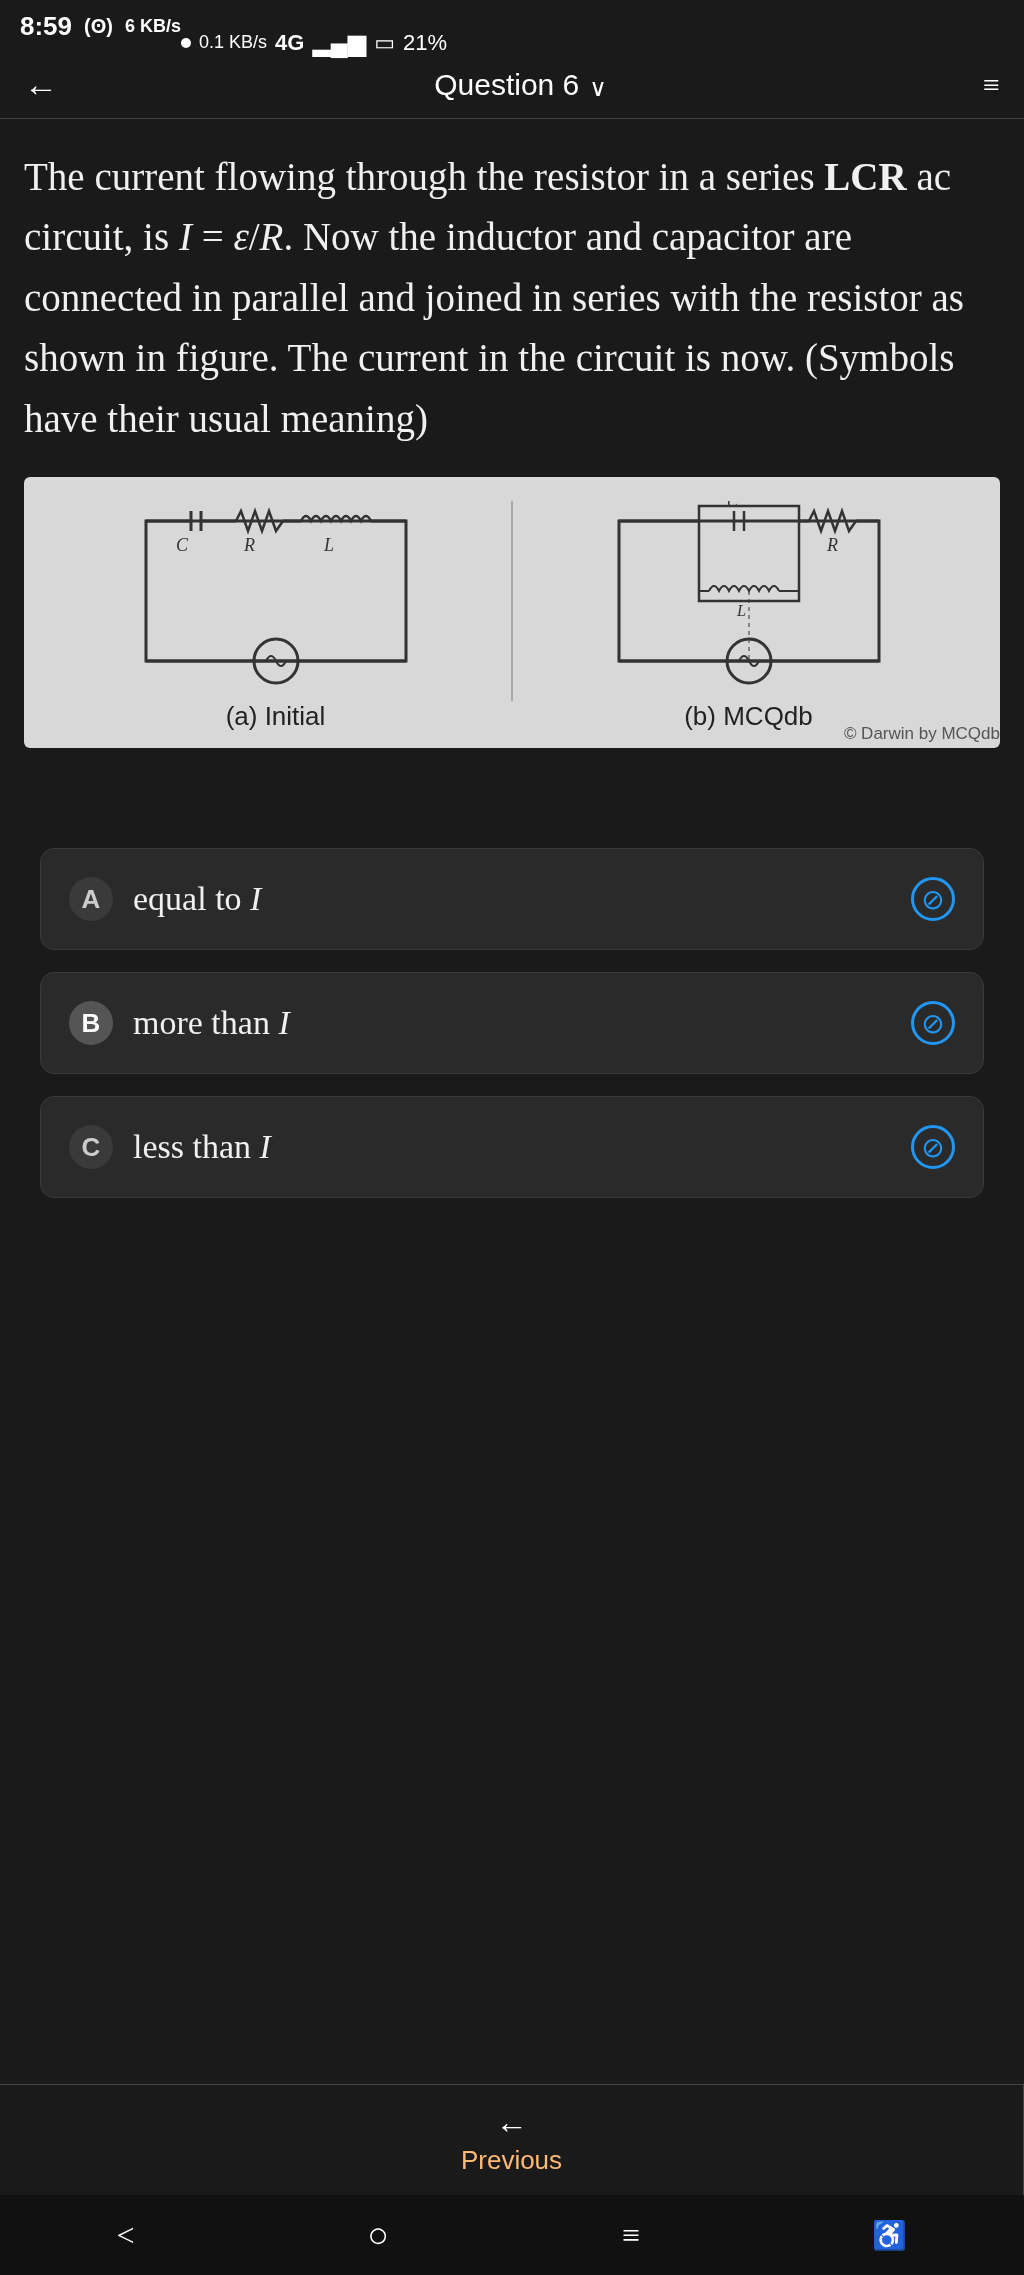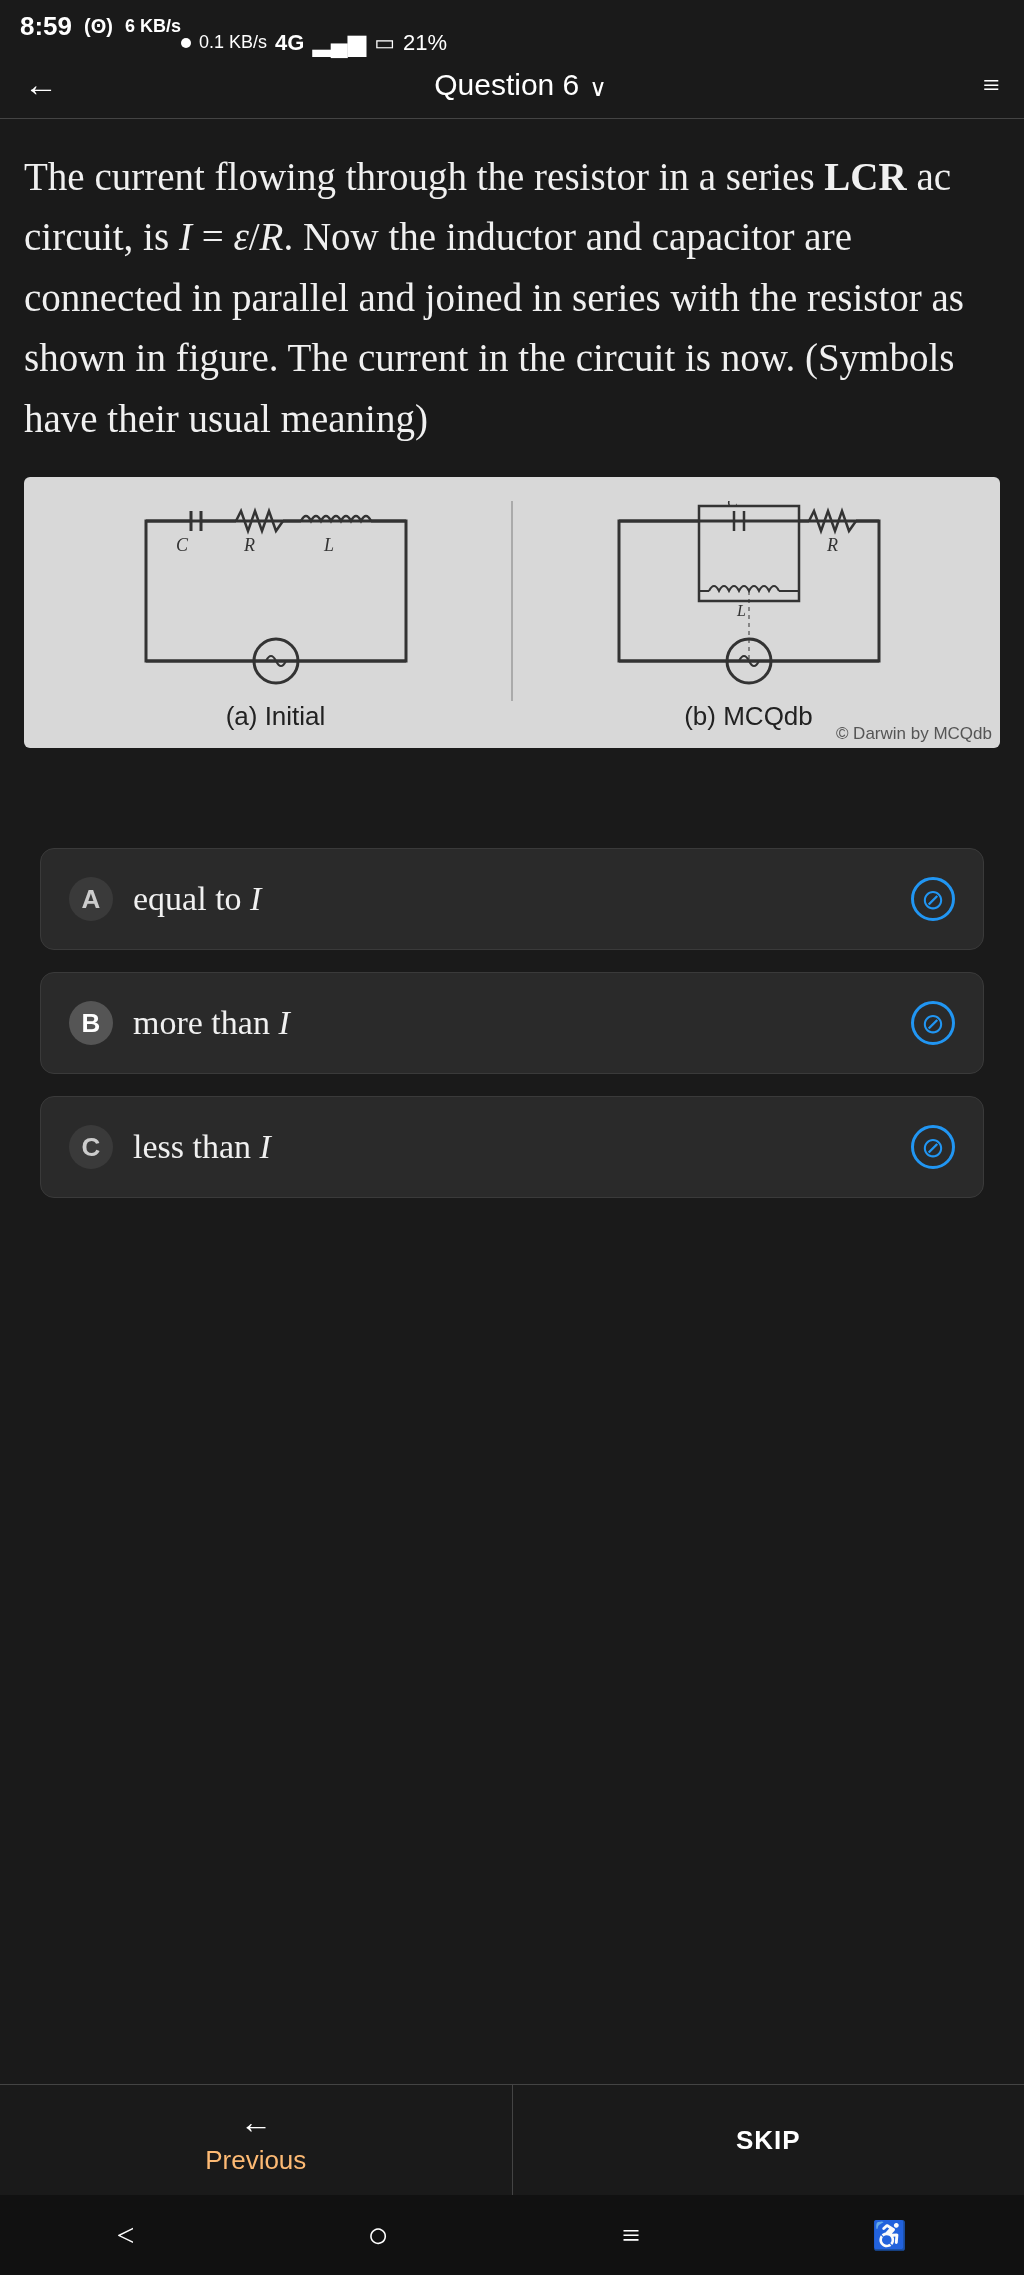--- a/index.html
+++ b/index.html
@@ -108,21 +108,21 @@
 
     .circuit-label {
       font-size: 26px;
       color: #222;
       font-family: sans-serif;
     }
 
     .copyright-text {
       position: absolute;
       bottom: 4px;
-      right: 8px;
+      right: 0;
       font-size: 17px;
       color: #555;
       font-family: sans-serif;
     }
 
     
     .options-area {
       padding: 20px 16px;
     }
 
@@ -389,23 +389,20 @@
 
   <div class="bottom-spacer"></div>
 </div>
 
 <div class="bottom-nav">
   <div class="nav-buttons">
     <div class="nav-previous">
       <span class="nav-arrow">←</span>
       <span class="nav-label">Previous</span>
     </div>
-    <div class="nav-skip">
-      <span class="nav-skip-label">SKIP</span>
-    </div>
   </div>
   <div class="system-nav">
     <span class="sys-nav-icon" style="cursor:pointer;">&lt;</span>
     <span class="sys-nav-icon" style="cursor:pointer; font-size:36px;">○</span>
     <span class="sys-nav-icon" style="cursor:pointer;">≡</span>
     <span class="sys-nav-icon" style="cursor:pointer; font-size:28px;">♿</span>
   </div>
 </div>
 
 </body></html>

